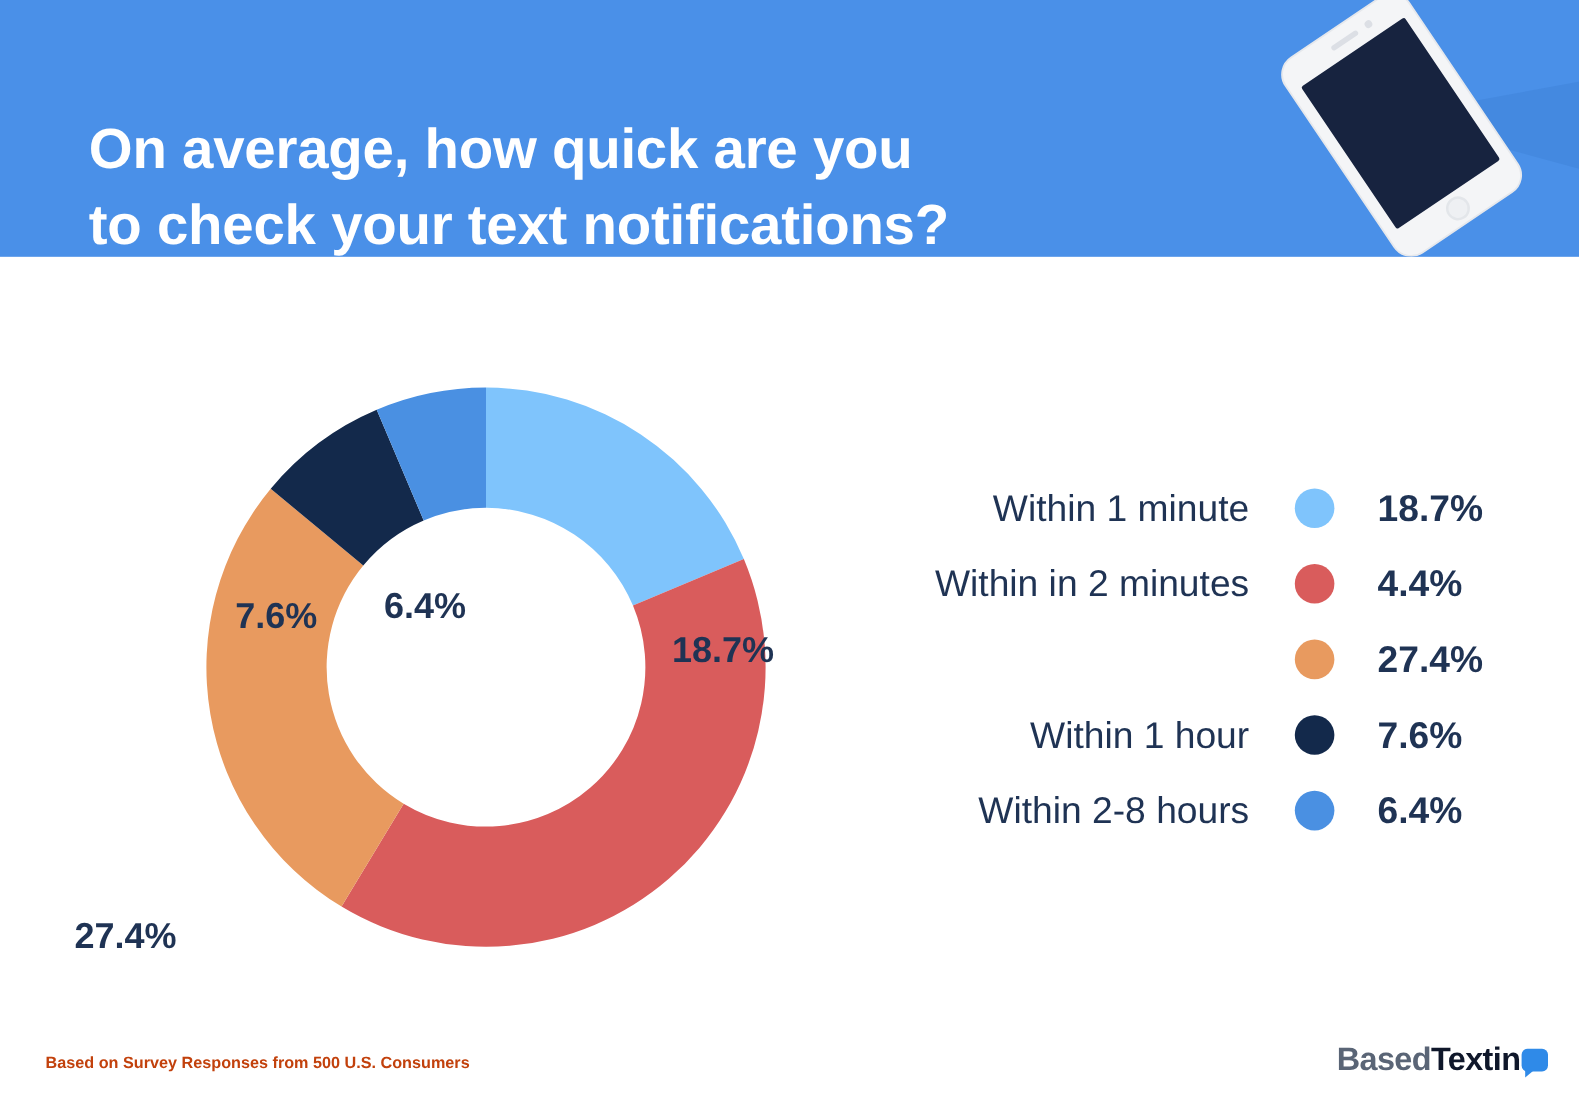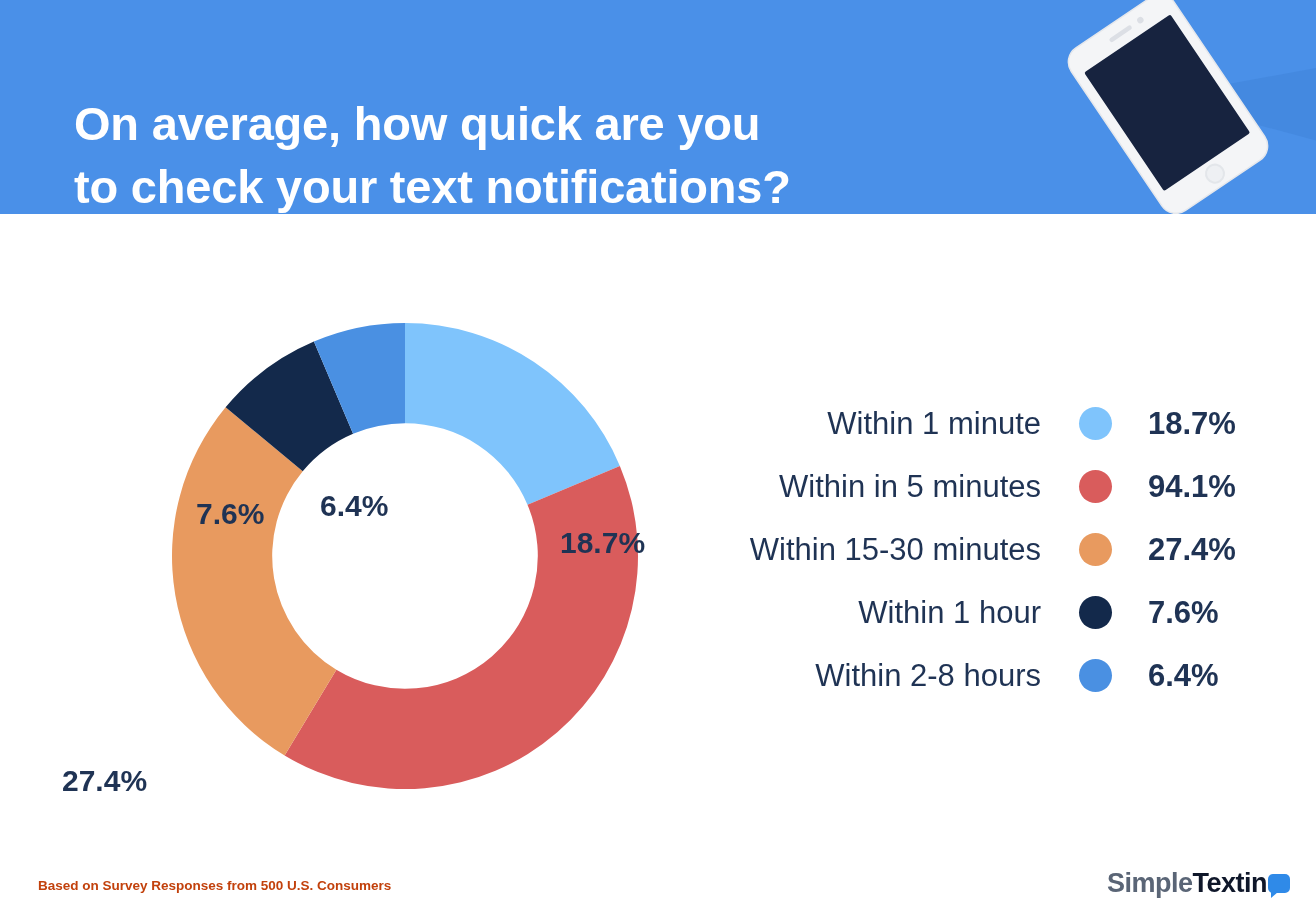--- a/index.html
+++ b/index.html
@@ -159,42 +159,41 @@
     <div class="slice-label" id="label-s4">6.4%</div>
   </div>
 
   <div id="legend">
     <div class="legend-row">
       <span class="legend-label">Within 1 minute</span>
       <span class="legend-dot" style="background:#7fc4fc"></span>
       <span class="legend-value">18.7%</span>
     </div>
     <div class="legend-row">
-      <span class="legend-label">Within in 5 minutes</span>
+      <span class="legend-label">Within in 2 minutes</span>
       <span class="legend-dot" style="background:#d95c5c"></span>
-      <span class="legend-value">94.1%</span>
+      <span class="legend-value">4.4%</span>
     </div>
     <div class="legend-row">
-      <span class="legend-label">Within 15-30 minutes</span>
       <span class="legend-dot" style="background:#e89a5f"></span>
       <span class="legend-value">27.4%</span>
     </div>
     <div class="legend-row">
       <span class="legend-label">Within 1 hour</span>
       <span class="legend-dot" style="background:#13294b"></span>
       <span class="legend-value">7.6%</span>
     </div>
     <div class="legend-row">
       <span class="legend-label">Within 2-8 hours</span>
       <span class="legend-dot" style="background:#4a90e2"></span>
       <span class="legend-value">6.4%</span>
     </div>
   </div>
 
   <div id="footer-source">Based on Survey Responses from 500 U.S. Consumers</div>
 
   <div id="brand-logo">
-    <span id="brand-simple">Simple</span>
+    <span id="brand-simple">Based</span>
       <span id="brand-texting">Textin</span>
       <span id="brand-bubble"></span>
   </div>
 
 </div>
 
 </body></html>

